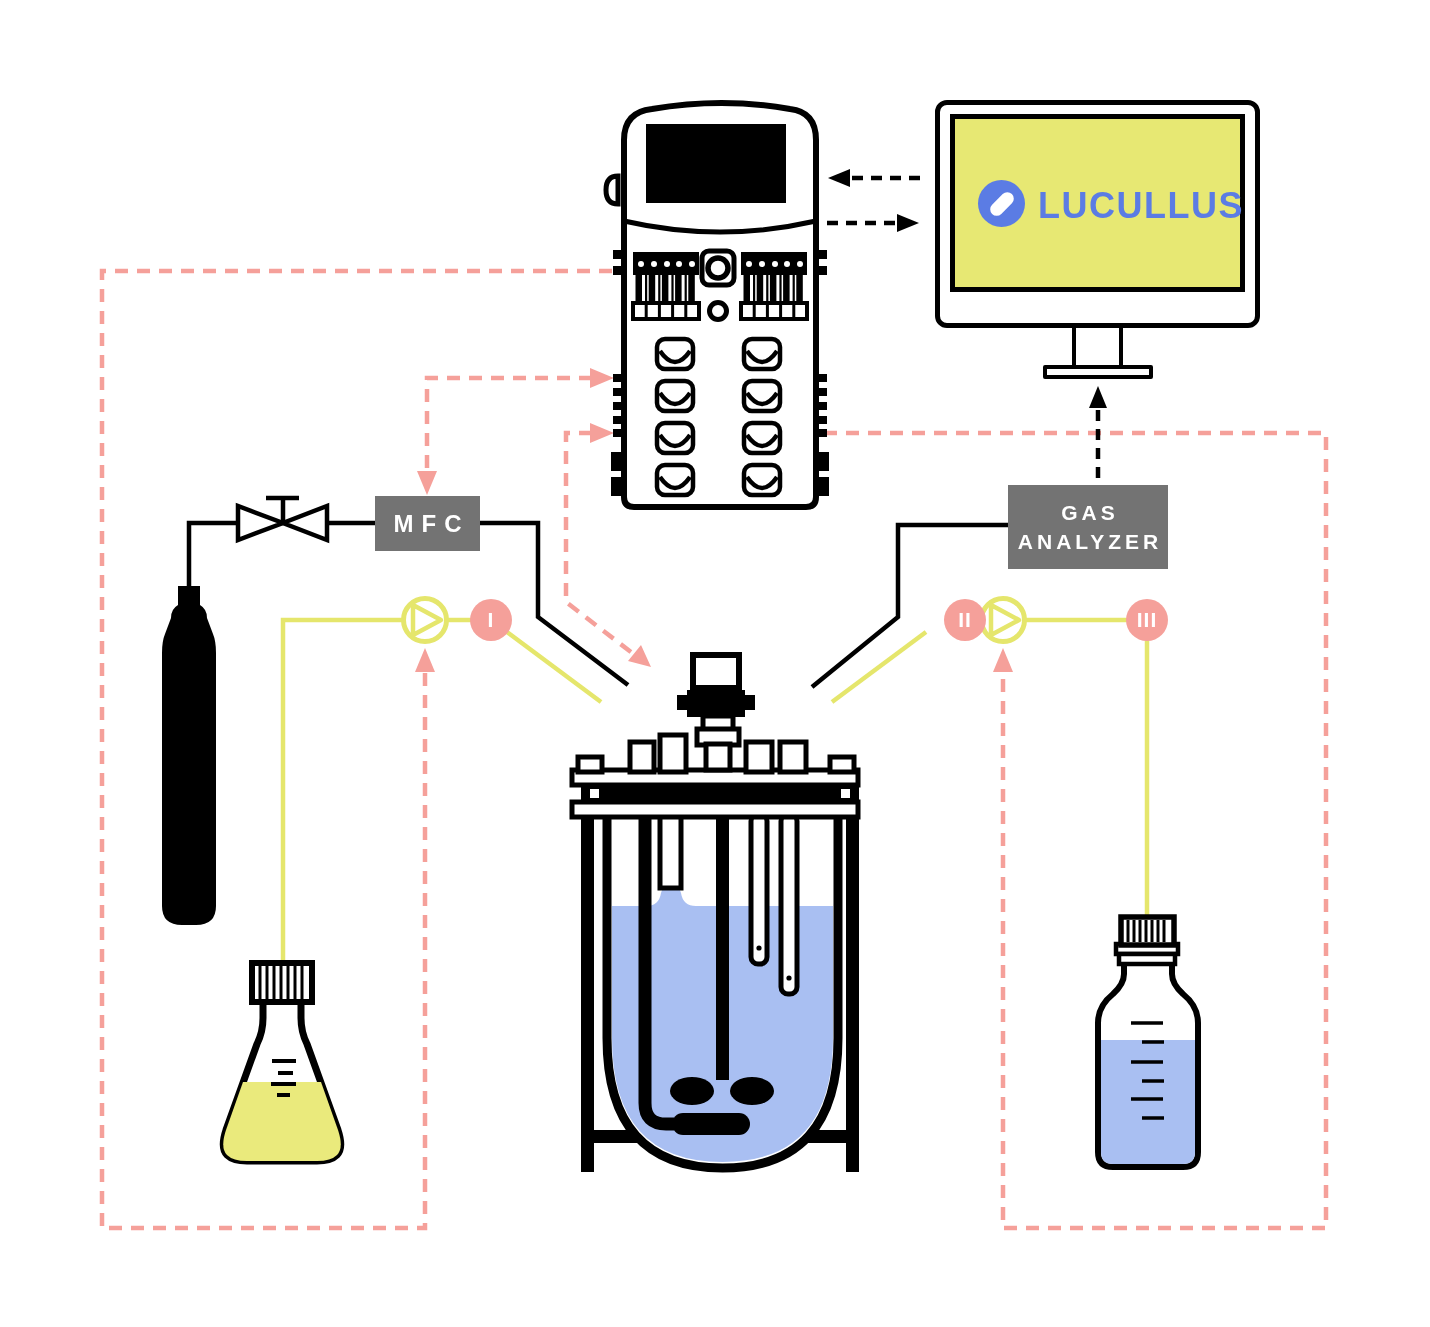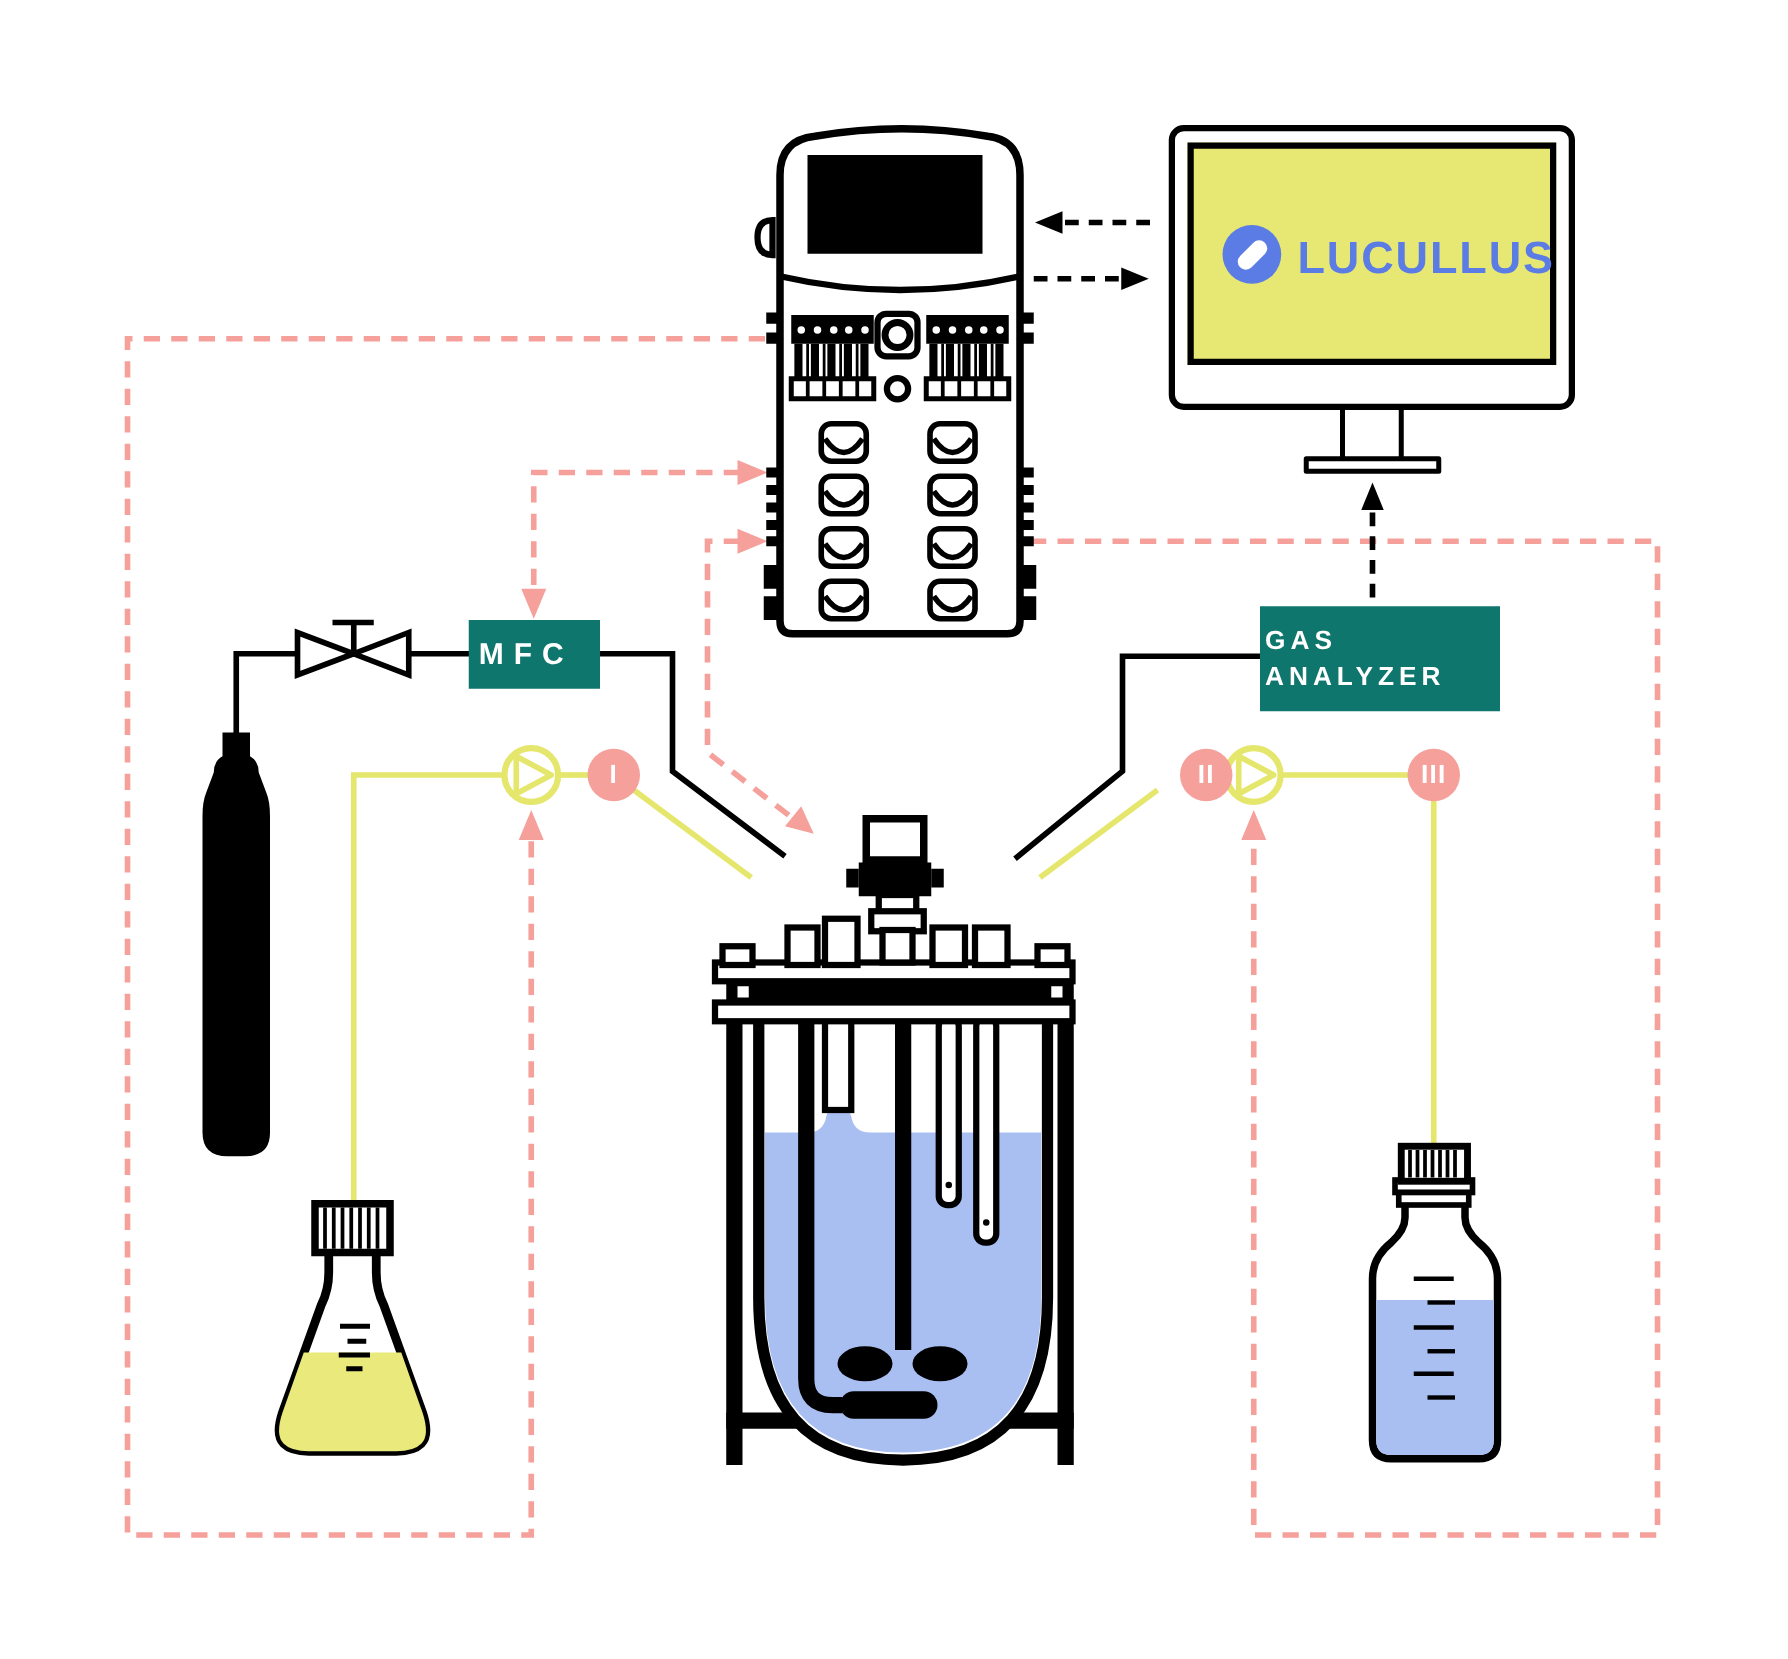--- a/index.html
+++ b/index.html
@@ -1,23 +1,23 @@
 <!DOCTYPE html>
 <html><head>
 <meta charset="utf-8">
 <style>
   html,body{margin:0;padding:0;background:#fff;}
   #stage{position:relative;width:1430px;height:1327px;background:#ffffff;overflow:hidden;
          font-family:"Liberation Sans", sans-serif;}
   #lines{position:absolute;left:0;top:0;width:1430px;height:1327px;}
 
-  .blackbox{position:absolute;background:#0f766e;color:#fff;display:flex;flex-direction:column;
-            align-items:flex-start;justify-content:center;font-weight:bold;}
+  .blackbox{position:absolute;background:#737373;color:#fff;display:flex;flex-direction:column;
+            align-items:center;justify-content:center;font-weight:bold;}
   #mfc-box{left:375px;top:496px;width:105px;height:55px;font-size:24px;letter-spacing:8px;padding-left:8px;box-sizing:border-box;}
-  #ga-box{left:1008px;top:485px;width:192px;height:84px;font-size:21px;letter-spacing:4px;line-height:29px;padding-left:4px;box-sizing:border-box;}
+  #ga-box{left:1008px;top:485px;width:160px;height:84px;font-size:21px;letter-spacing:4px;line-height:29px;padding-left:4px;box-sizing:border-box;}
 
   
   #monitor-frame{position:absolute;left:935px;top:100px;width:325px;height:228px;
                  background:#fff;border:5px solid #000;border-radius:12px;box-sizing:border-box;}
   #monitor-screen{position:absolute;left:950px;top:114px;width:295px;height:178px;
                   background:#E7E873;border:5px solid #000;box-sizing:border-box;}
   #monitor-neck{position:absolute;left:1072px;top:327px;width:51px;height:42px;background:#fff;
                 border-left:4px solid #000;border-right:4px solid #000;box-sizing:border-box;}
   #monitor-base{position:absolute;left:1043px;top:365px;width:110px;height:14px;background:#fff;
                 border:4px solid #000;border-radius:2px;box-sizing:border-box;}

